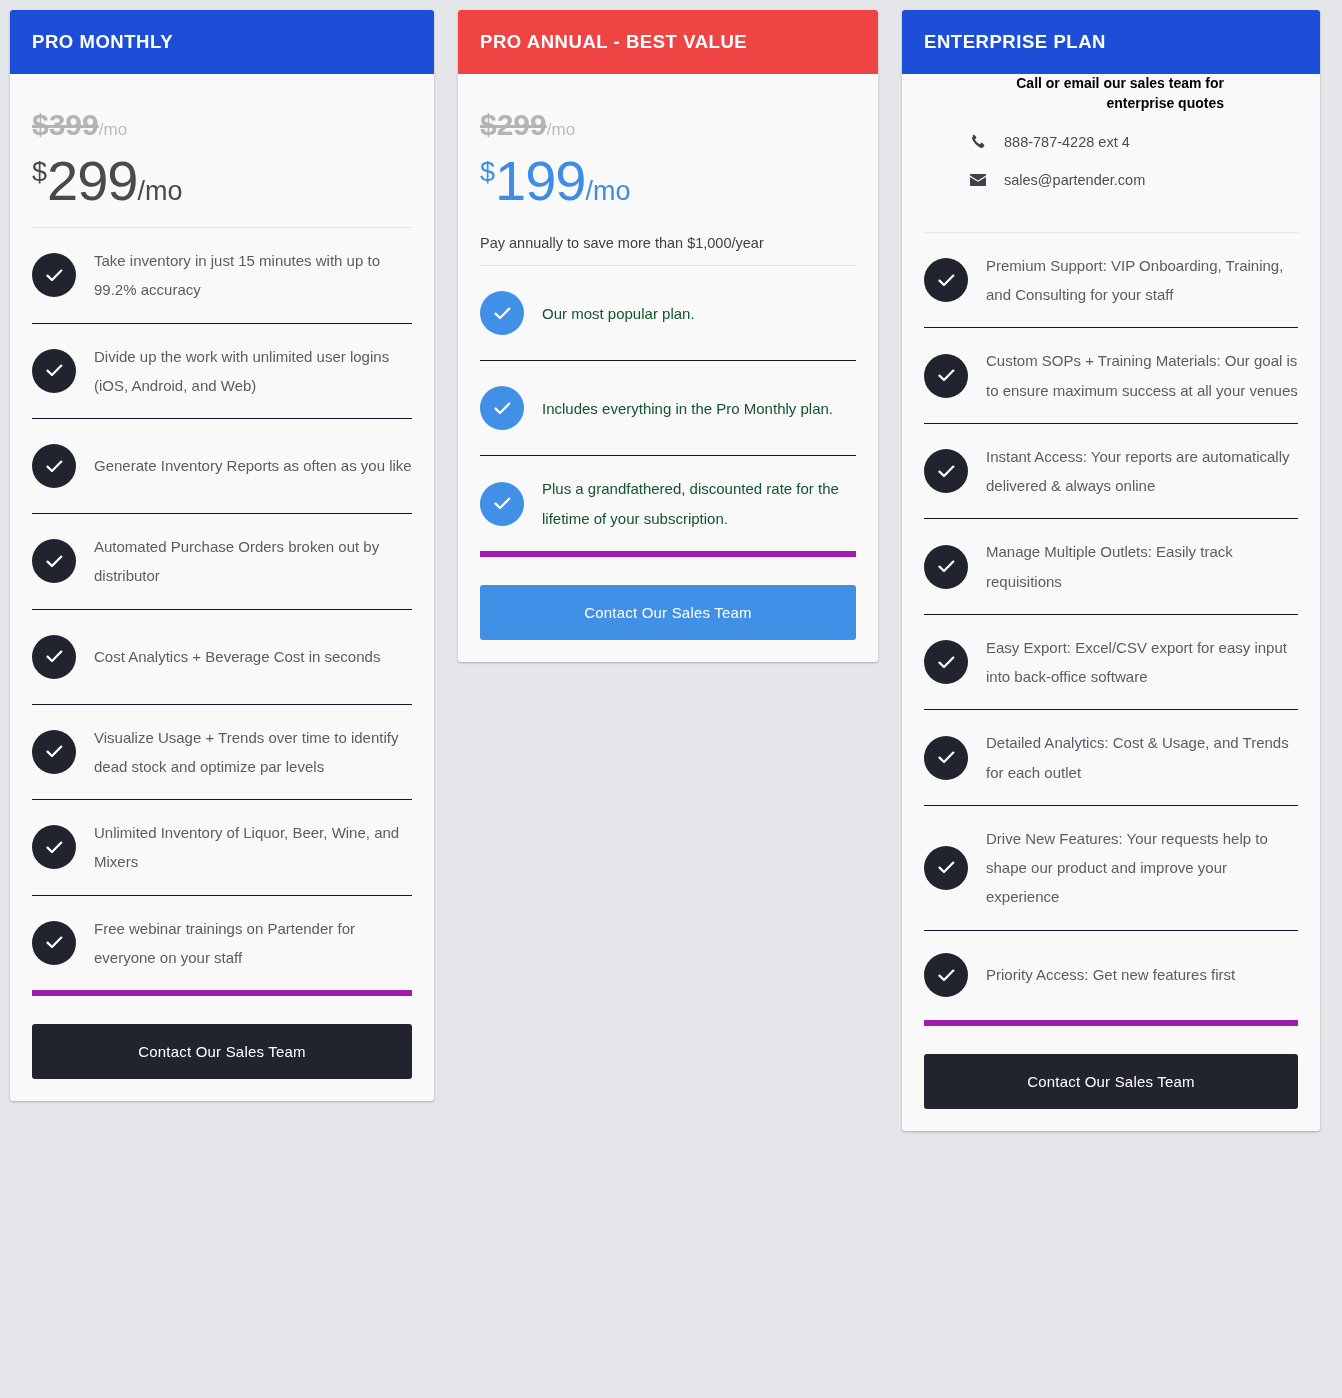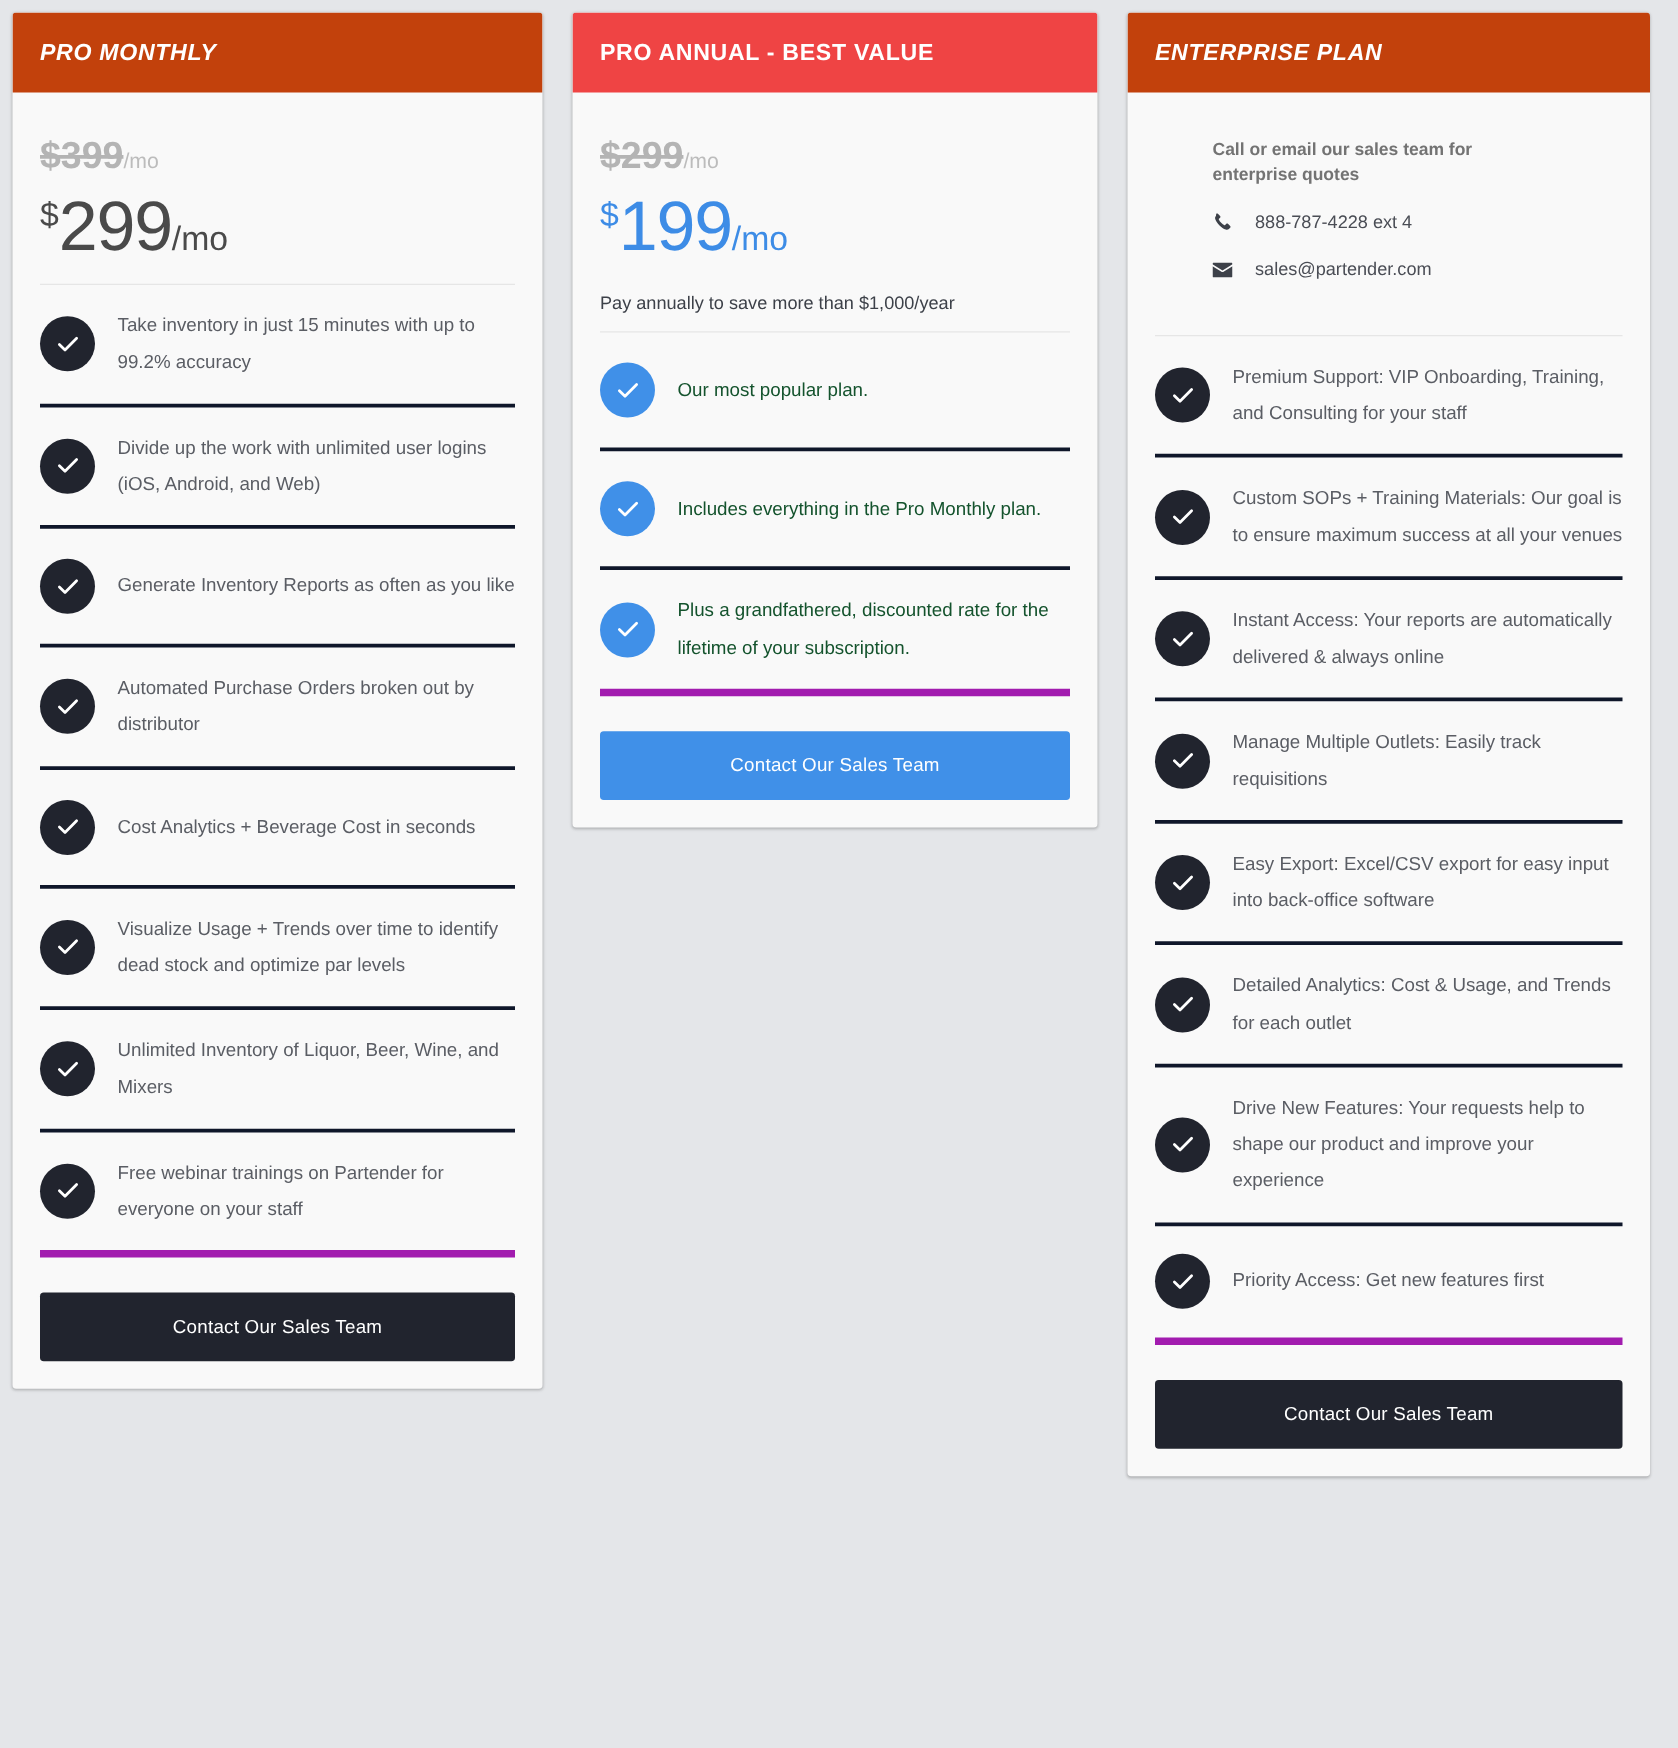--- a/index.html
+++ b/index.html
@@ -38,21 +38,21 @@
   .card-header {
     height: 64px;
     display: flex;
     align-items: center;
     padding: 0 22px;
     color: #ffffff;
     font-size: 18.5px;
     font-weight: 600;
     letter-spacing: 0.55px;
   }
-  .hdr-dark { background: #c2410c; font-style: italic; }
+  .hdr-dark { background: #1d4ed8; }
   .hdr-blue { background: #ef4444; }
 
   .card-body {
     padding: 0 22px 22px 22px;
     display: flex;
     flex-direction: column;
     flex: 1 1 auto;
   }
   .card-body.enterprise { padding: 0 22px 22px 22px; }
 
@@ -97,27 +97,27 @@
 
   .price-note {
     margin-top: 24px;
     font-size: 14.5px;
     color: #3d4149;
     line-height: 1.4;
   }
 
   
   .ent-intro {
-    padding-top: 36px;
     padding-left: 46px;
     font-size: 14px;
     font-weight: 600;
-    color: #737373;
+    color: #000000;
     line-height: 1.42;
     max-width: 300px;
+    text-align: right;
   }
   .contact-list { padding-left: 46px; margin-top: 20px; }
   .contact-row {
     display: flex;
     align-items: center;
     margin-bottom: 22px;
     font-size: 14.5px;
     color: #4a4d55;
   }
   .contact-row .c-icon {
@@ -132,21 +132,21 @@
   
   .features {
     border-top: 1px solid #e6e6e6;
     margin-top: 18px;
   }
   .features.tight { margin-top: 12px; }
 
   .feature {
     display: flex;
     align-items: center;
-    border-bottom: 3px solid #0f172a;
+    border-bottom: 1px solid #0f172a;
     padding: 18px 0;
     min-height: 95px;
   }
   .feature:last-child { border-bottom: 6px solid #a21caf; }
 
   .check {
     flex: 0 0 44px;
     width: 44px;
     height: 44px;
     border-radius: 50%;

